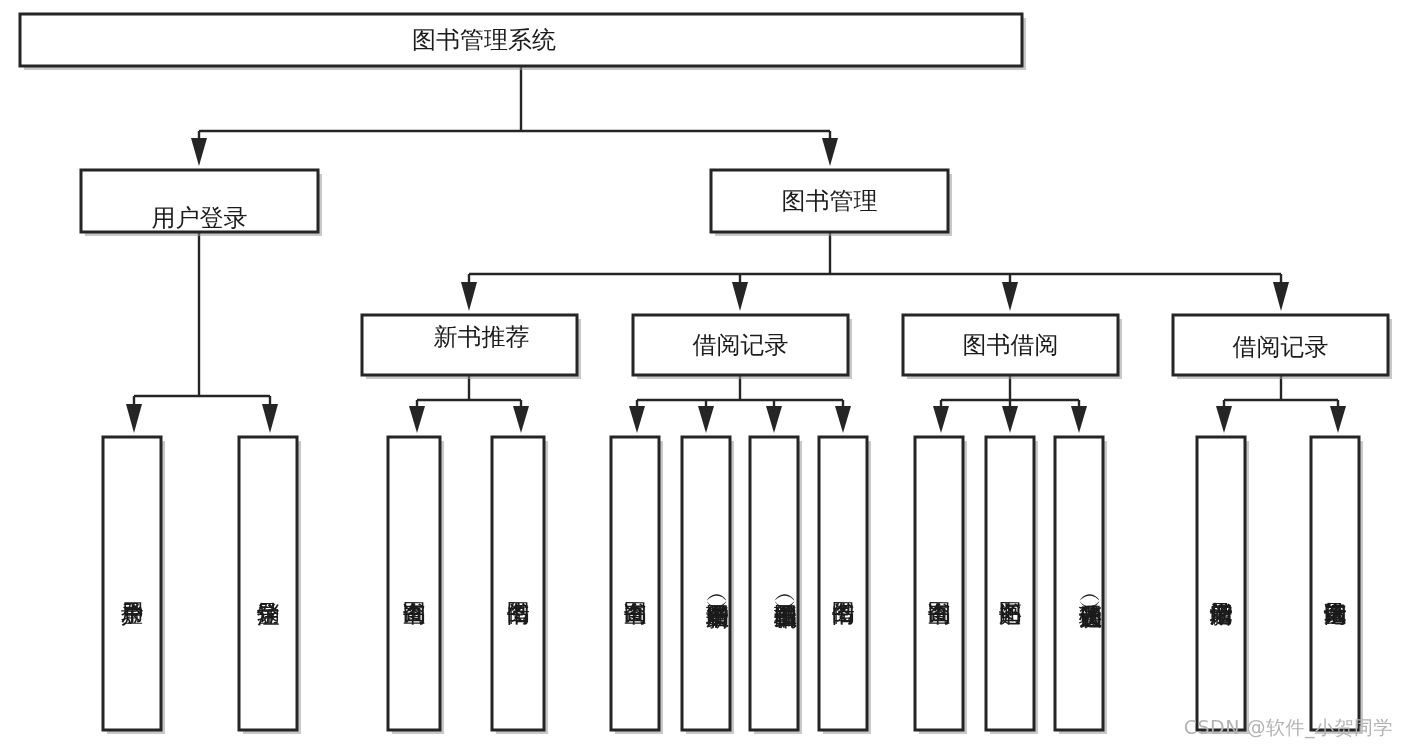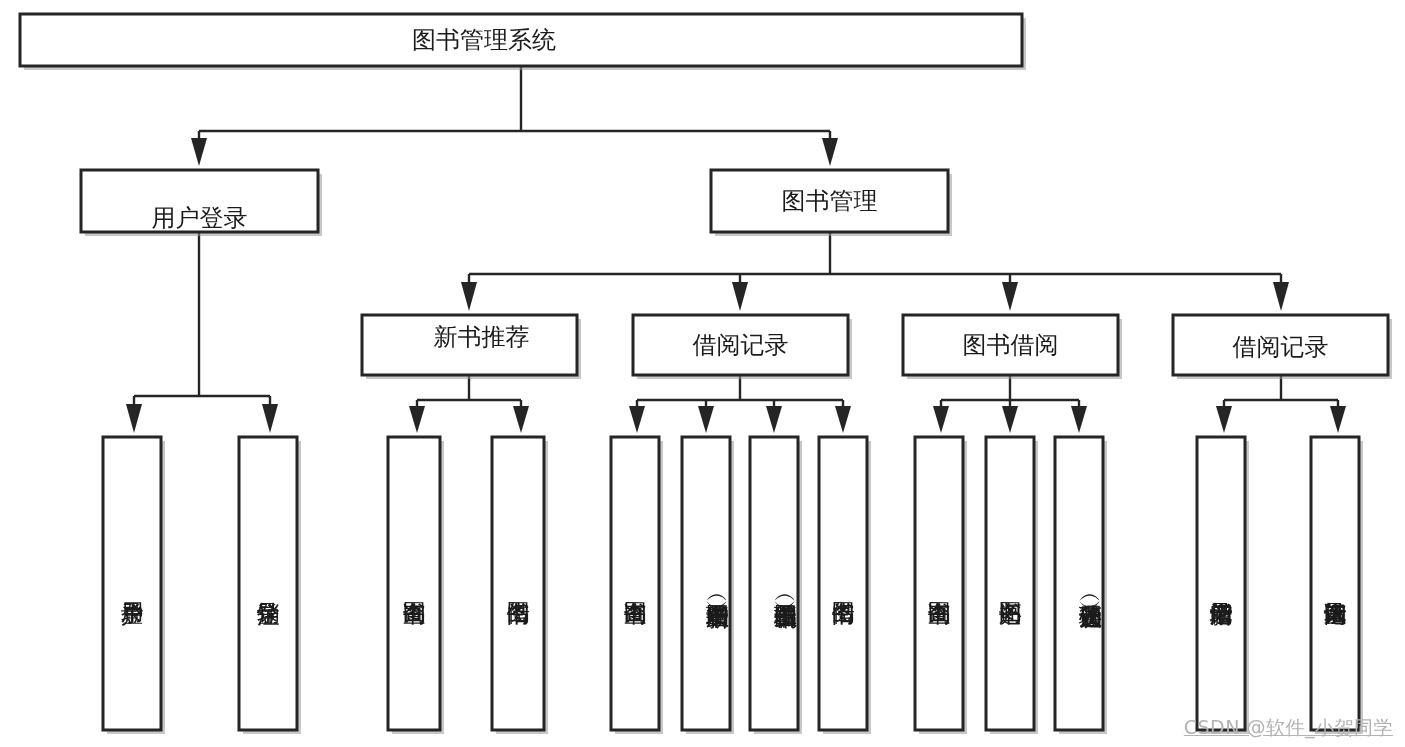--- a/index.html
+++ b/index.html
@@ -52,21 +52,20 @@
     position: absolute;
     right: 12px;
     bottom: 6px;
     font-family: "DejaVu Sans", "Liberation Sans", sans-serif;
     font-size: 19px;
     color: #b3b3b3;
     letter-spacing: 0.5px;
     user-select: none;
     pointer-events: none;
     white-space: nowrap;
-    text-decoration: underline;
   }
   .vlabel-cell {
     position: absolute;
     font-family: "DejaVu Sans", "Liberation Sans", sans-serif;
     font-size: 23px;
     line-height: 1.10;
     color: #1b1b1b;
     text-align: center;
     writing-mode: vertical-rl;
     text-orientation: upright;

